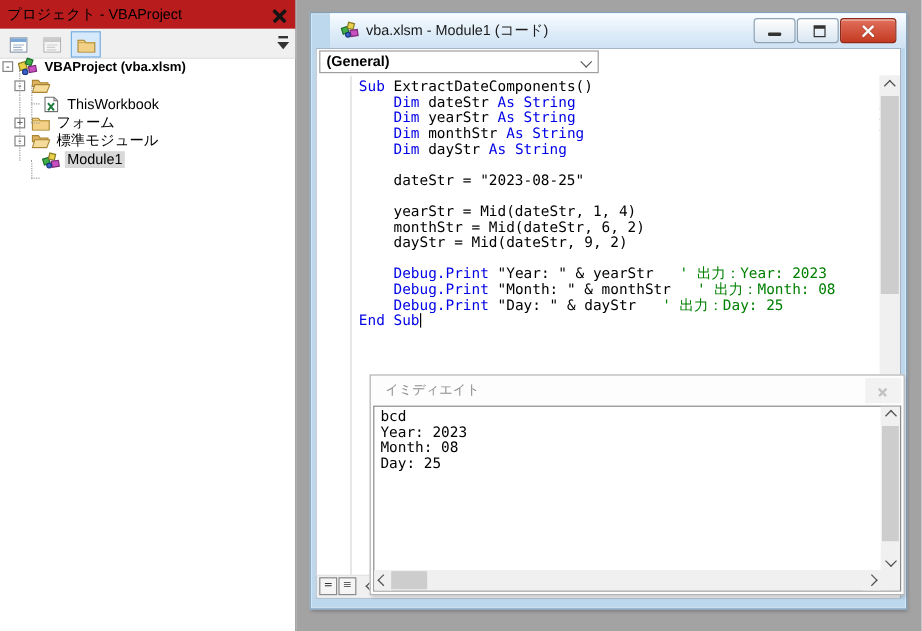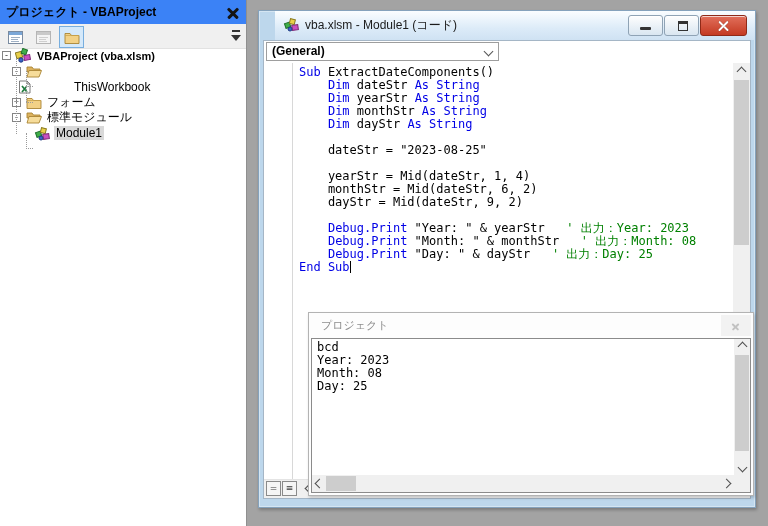--- a/index.html
+++ b/index.html
@@ -16,21 +16,21 @@
   .chv.down{transform:rotate(45deg);}
   .chv.left{transform:rotate(135deg);}
   .chv.right{transform:rotate(-45deg);}
   .xglyph{position:relative;display:inline-block;}
   .xglyph i{position:absolute;left:0;top:50%;width:100%;height:2px;background:#111;border-radius:1px;}
   .xglyph i:first-child{transform:rotate(45deg);}
   .xglyph i:last-child{transform:rotate(-45deg);}
 
   
   #project-panel{left:0;top:0;width:246px;height:526px;background:#fff;border-right:1px solid #8f8f8f;}
-  .pp-titlebar{left:0;top:0;right:0;height:24px;background:#3b82f6;border-bottom:1px solid #d7d7d7;font-weight:bold;}
+  .pp-titlebar{left:0;top:0;right:0;height:24px;background:#b91c1c;border-bottom:1px solid #d7d7d7;}
   .pp-title{position:absolute;left:6px;top:0;line-height:24px;font-size:12px;color:#000;}
   .pp-close{position:absolute;right:3px;top:2px;width:20px;height:20px;cursor:pointer;}
   .pp-close .xglyph{width:14px;height:14px;margin:3px;}
   .pp-close .xglyph i{height:2.6px;background:#141414;}
   .pp-toolbar{left:0;top:24px;right:0;height:24px;background:#f0f0f0;border-bottom:1px solid #e2e2e2;}
   .tb-btn{position:absolute;top:2px;width:23px;height:20px;display:flex;align-items:center;justify-content:center;border:1px solid transparent;}
   .tb-btn.active{background:#d5e9fa;border-color:#78aede;}
   .pp-overflow{position:absolute;right:2px;top:3px;width:16px;height:18px;}
   .pp-overflow .bar{position:absolute;left:4px;top:3px;width:8px;height:1.5px;background:#333;}
   .pp-overflow .tri{position:absolute;left:3px;top:8px;width:0;height:0;border-left:5px solid transparent;border-right:5px solid transparent;border-top:6px solid #333;}
@@ -169,21 +169,21 @@
         </div>
         <div class="trow" style="padding-left: 12px;">
           <span class="texp">-</span>
           <span class="ticon">
             <svg width="16" height="13" viewBox="0 0 16 13">
               <path d="M1 2h5l1.5 2H14v3H1z" fill="#dcb25e" stroke="#a98434" stroke-width="0.9"></path>
               <path d="M3 5.5h12.5L13 12H1z" fill="#f6dc9a" stroke="#a98434" stroke-width="0.9"></path>
             </svg>
           </span>
         </div>
-        <div class="trow" style="padding-left: 16px; gap: 36px;">
+        <div class="trow" style="padding-left: 34px;">
           <span class="ticon">
             <svg width="15" height="14" viewBox="0 0 15 14">
               <path d="M2.5 1h7.5l3 3v9H2.5z" fill="#fff" stroke="#6e6e6e" stroke-width="0.9"></path>
               <path d="M10 1v3h3" fill="none" stroke="#6e6e6e" stroke-width="0.9"></path>
               <path d="M5 6l5 6M10 6l-5 6" stroke="#1f7a3d" stroke-width="1.7"></path>
             </svg>
           </span>
           <span class="tlabel">ThisWorkbook</span>
         </div>
         <div class="trow" style="padding-left: 12px;">
@@ -278,21 +278,21 @@
         <span class="sb-btn">
             <span class="chv left"></span>
           </span>
       </span>
     </div>
     <div class="cw-corner abs"></div>
   </div>
 </div>
 
 <div id="immediate-window" class="abs">
-  <div class="im-title">プロジェクト</div>
+  <div class="im-title">イミディエイト</div>
   <span class="im-close"><span class="xglyph"><i></i><i></i></span></span>
   <div class="im-box abs">
     <div id="im-text"><div class="iline">bcd</div><div class="iline">Year: 2023</div><div class="iline">Month: 08</div><div class="iline">Day: 25</div></div>
     <div class="im-vscroll abs sb">
       <span class="sb-btn top">
           <span class="chv up"></span>
         </span>
       <span class="im-vthumb"></span>
       <span class="sb-btn bottom">
           <span class="chv down"></span>

